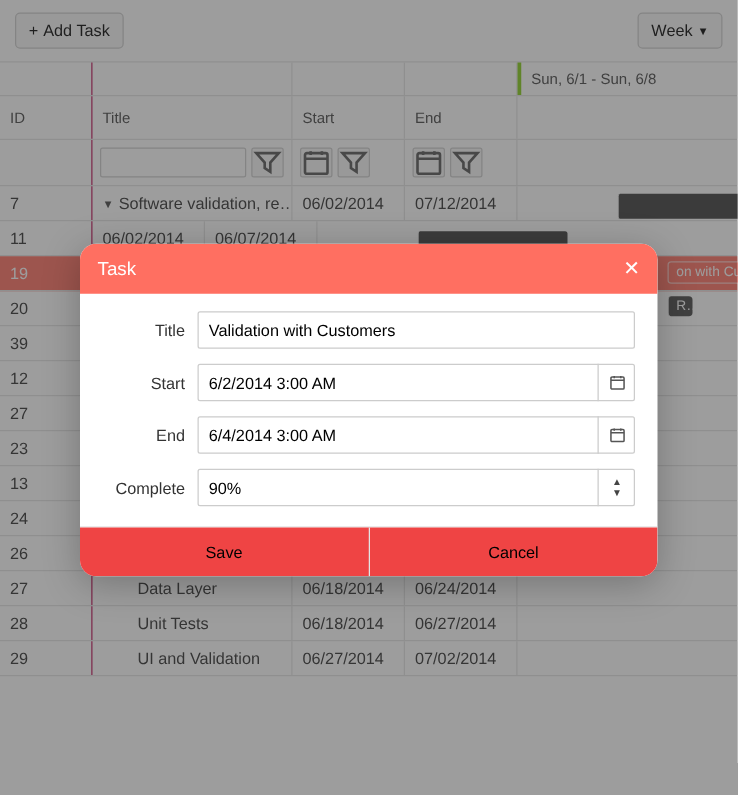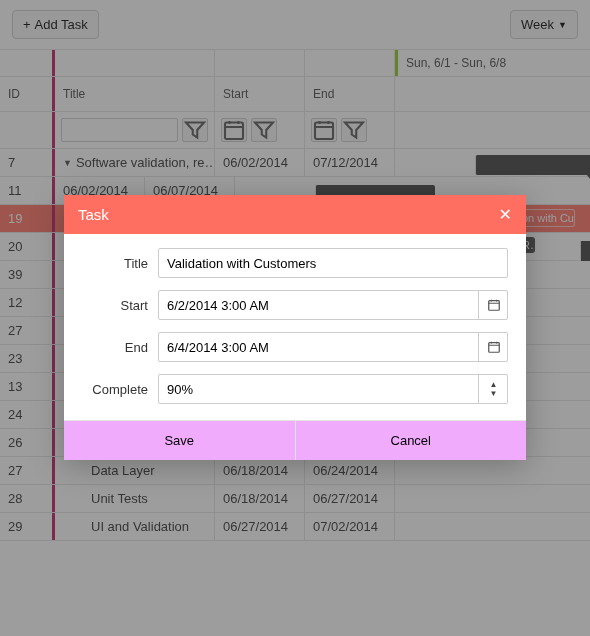--- a/index.html
+++ b/index.html
@@ -5,21 +5,21 @@
 *{box-sizing:border-box;margin:0;padding:0;font-family:-apple-system,BlinkMacSystemFont,"Segoe UI",Arial,sans-serif}
 body{background:#fff;font-size:13px;color:#2e2e2e;width:590px;height:636px;overflow:hidden;position:relative}
 .page{position:relative;width:590px;height:636px}
 .toolbar{display:flex;justify-content:space-between;padding:10px 12px}
 .btn{border:1px solid #ccc;background:#f7f7f7;padding:6px 10px;border-radius:4px;font-size:13px;cursor:pointer;display:inline-flex;align-items:center;gap:4px}
 .btn .caret{font-size:9px}
 .grid{border-top:1px solid #e3e3e3}
 .hdr-row{display:flex;border-bottom:1px solid #e3e3e3}
 .hdr-date{flex:1;border-left:3px solid #84cc16;padding:6px 8px;font-size:12px;color:#444}
 .hdr2{display:flex}
-.c-id{width:55px;padding:10px 8px;border-right:3px solid #be185d}
+.c-id{width:74px;padding:10px 8px;border-right:1px solid #be185d}
 .c-title{width:160px;padding:10px 8px;border-right:1px solid #e3e3e3}
 .c-start{width:90px;padding:10px 8px;border-right:1px solid #e3e3e3}
 .c-end{width:90px;padding:10px 8px;border-right:1px solid #e3e3e3}
 .c-cal{flex:1;display:flex}
 .c-cal>div{flex:1;border-left:1px solid #e3e3e3;padding:10px 6px;font-size:12px}
 .hdr2 .c-id,.hdr2 .c-title,.hdr2 .c-start,.hdr2 .c-end{font-size:12px;color:#444}
 .filter-row{display:flex;border-bottom:1px solid #e3e3e3}
 .filter-row .c-title,.filter-row .c-start,.filter-row .c-end{display:flex;gap:4px;padding:6px}
 .fbox{flex:1;border:1px solid #ccc;height:24px;border-radius:2px;background:#fff}
 .ficon{width:26px;height:24px;border:1px solid #ccc;border-radius:2px;background:#f7f7f7;display:flex;align-items:center;justify-content:center}
@@ -29,33 +29,33 @@
 .indent2{padding-left:36px}
 .row .c-cal{position:relative}
 .bar{position:absolute;height:12px;background:#3a3a3a;top:8px;border-radius:2px}
 .bar-th{height:6px;top:6px}
 .bar-th:after{content:"";position:absolute;right:-1px;bottom:-5px;width:0;height:0;border-left:5px solid transparent;border-right:5px solid transparent;border-top:6px solid #3a3a3a}
 .rowpink{background:#ff6f61;color:#fff}
 .rowpink .c-cal .badge{position:absolute;left:120px;top:4px;background:#ff6f61;border:1px solid rgba(255,255,255,.6);color:#fff;padding:2px 6px;border-radius:3px;font-size:11px;white-space:nowrap;overflow:hidden;max-width:60px}
 .rowgrey .c-cal .badge{position:absolute;left:120px;top:4px;background:#444;color:#fff;padding:2px 6px;border-radius:3px;font-size:11px;max-width:20px;overflow:hidden}
 .dark-line{position:absolute;width:2px;background:#3a3a3a;left:185px;top:8px;height:20px}
 .overlay{position:absolute;inset:0;background:rgba(60,60,60,.5);display:flex;justify-content:center;align-items:flex-start;padding-top:195px}
-.modal{width:462px;background:#fff;border-radius:0;overflow:hidden;box-shadow:0 6px 30px rgba(0,0,0,.25)}
+.modal{width:462px;background:#fff;border-radius:13px;overflow:hidden;box-shadow:0 6px 30px rgba(0,0,0,.25)}
 .modal-hd{background:#ff6f61;color:#fff;padding:10px 14px;display:flex;justify-content:space-between;align-items:center;font-size:15px}
 .close{font-size:16px;cursor:pointer}
 .modal-body{padding:14px 18px 4px}
 .frow{display:flex;align-items:center;margin-bottom:12px}
 .flabel{width:76px;text-align:right;padding-right:10px;font-size:13px;color:#333}
 .finput{flex:1;position:relative}
 .finput input{width:100%;border:1px solid #ccc;height:30px;padding:0 30px 0 8px;font-size:13px;border-radius:2px}
 .ricon{position:absolute;right:0;top:0;width:30px;height:30px;display:flex;flex-direction:column;align-items:center;justify-content:center;border-left:1px solid #ccc}
 .ricon.spin{gap:0;font-size:8px;color:#444}
 .ricon.cal svg{width:14px;height:14px}
 .modal-ft{display:flex;border-top:1px solid #e3e3e3}
-.modal-ft button{flex:1;background:#f0abfc;border:none;padding:12px;font-size:13px;cursor:pointer}
+.modal-ft button{flex:1;background:#ef4444;border:none;padding:12px;font-size:13px;cursor:pointer}
 .modal-ft button:first-child{border-right:1px solid #e3e3e3}
 svg{stroke:#555;fill:none;stroke-width:1.4}
 .tri{font-size:9px;margin-right:4px;color:#444}
 </style>
 </head>
 <body>
 <div class="page">
 
 <div class="toolbar">
   <button class="btn">

